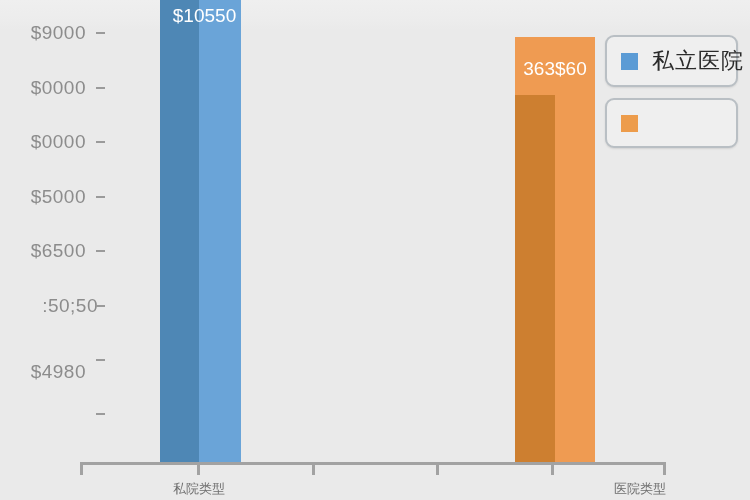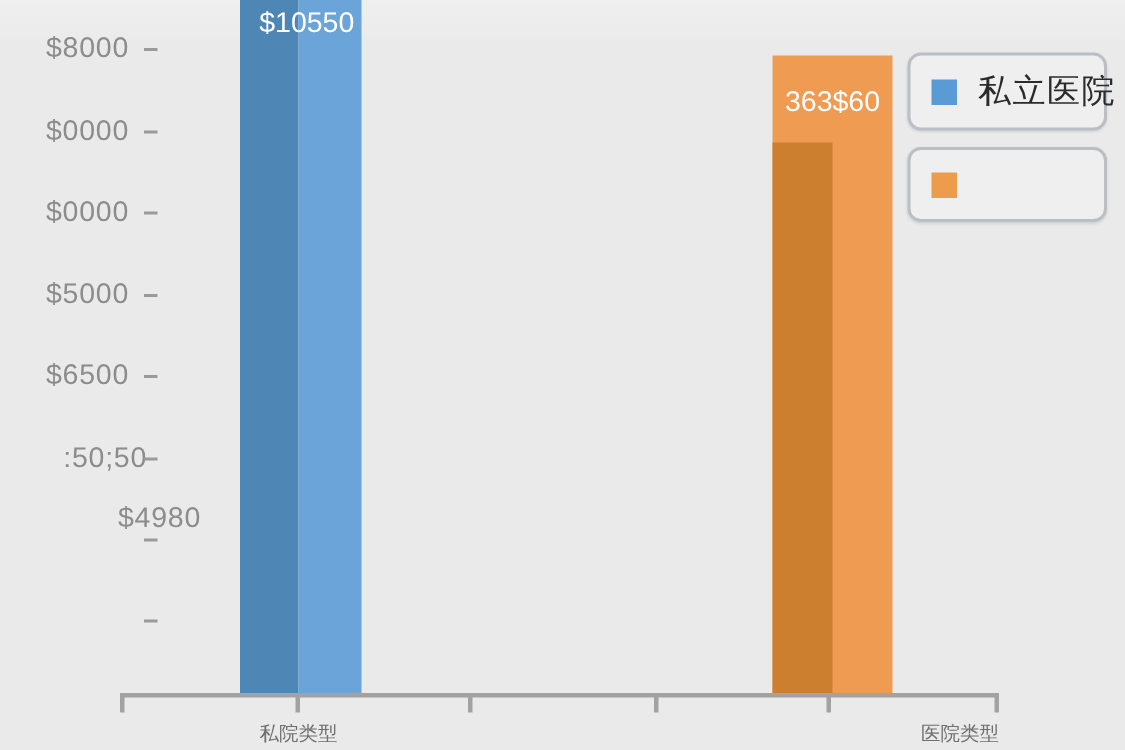--- a/index.html
+++ b/index.html
@@ -121,39 +121,39 @@
 </style>
 </head>
 <body>
 
 <div id="root">
 
   <div class="top-band"></div>
 
   <div class="plot">
 
-    <div class="ytick" style="top:33px;">$8000</div>
+    <div class="ytick" style="top:33px;">$9000</div>
     <div class="ytick-mark" style="top:33px;"></div>
 
     <div class="ytick" style="top:88px;">$0000</div>
     <div class="ytick-mark" style="top:88px;"></div>
 
     <div class="ytick" style="top:142px;">$0000</div>
     <div class="ytick-mark" style="top:142px;"></div>
 
     <div class="ytick" style="top:197px;">$5000</div>
     <div class="ytick-mark" style="top:197px;"></div>
 
     <div class="ytick" style="top:251px;">$6500</div>
     <div class="ytick-mark" style="top:251px;"></div>
 
     <div class="ytick" style="top:306px;padding-left:12px;">:50;50</div>
     <div class="ytick-mark" style="top:306px;"></div>
 
-    <div class="ytick" style="top:346px;margin-left:48px;">$4980</div>
+    <div class="ytick" style="top:372px;">$4980</div>
     <div class="ytick-mark" style="top:360px;"></div>
 
     <div class="ytick-mark" style="top:414px;"></div>
 
     <div class="bar-seg" style="left:160px; width:39px; height:462px; background:#4e87b5;"></div>
 
     <div class="bar-seg" style="left:199px; width:42px; height:462px; background:#6aa4d8;"></div>
     <div class="bar-value" style="left:160px; top:5px; width:89px;">$10550</div>
 
     <div class="bar-seg" style="left:515px; width:80px; height:425px; background:#ef9b52;"></div>

